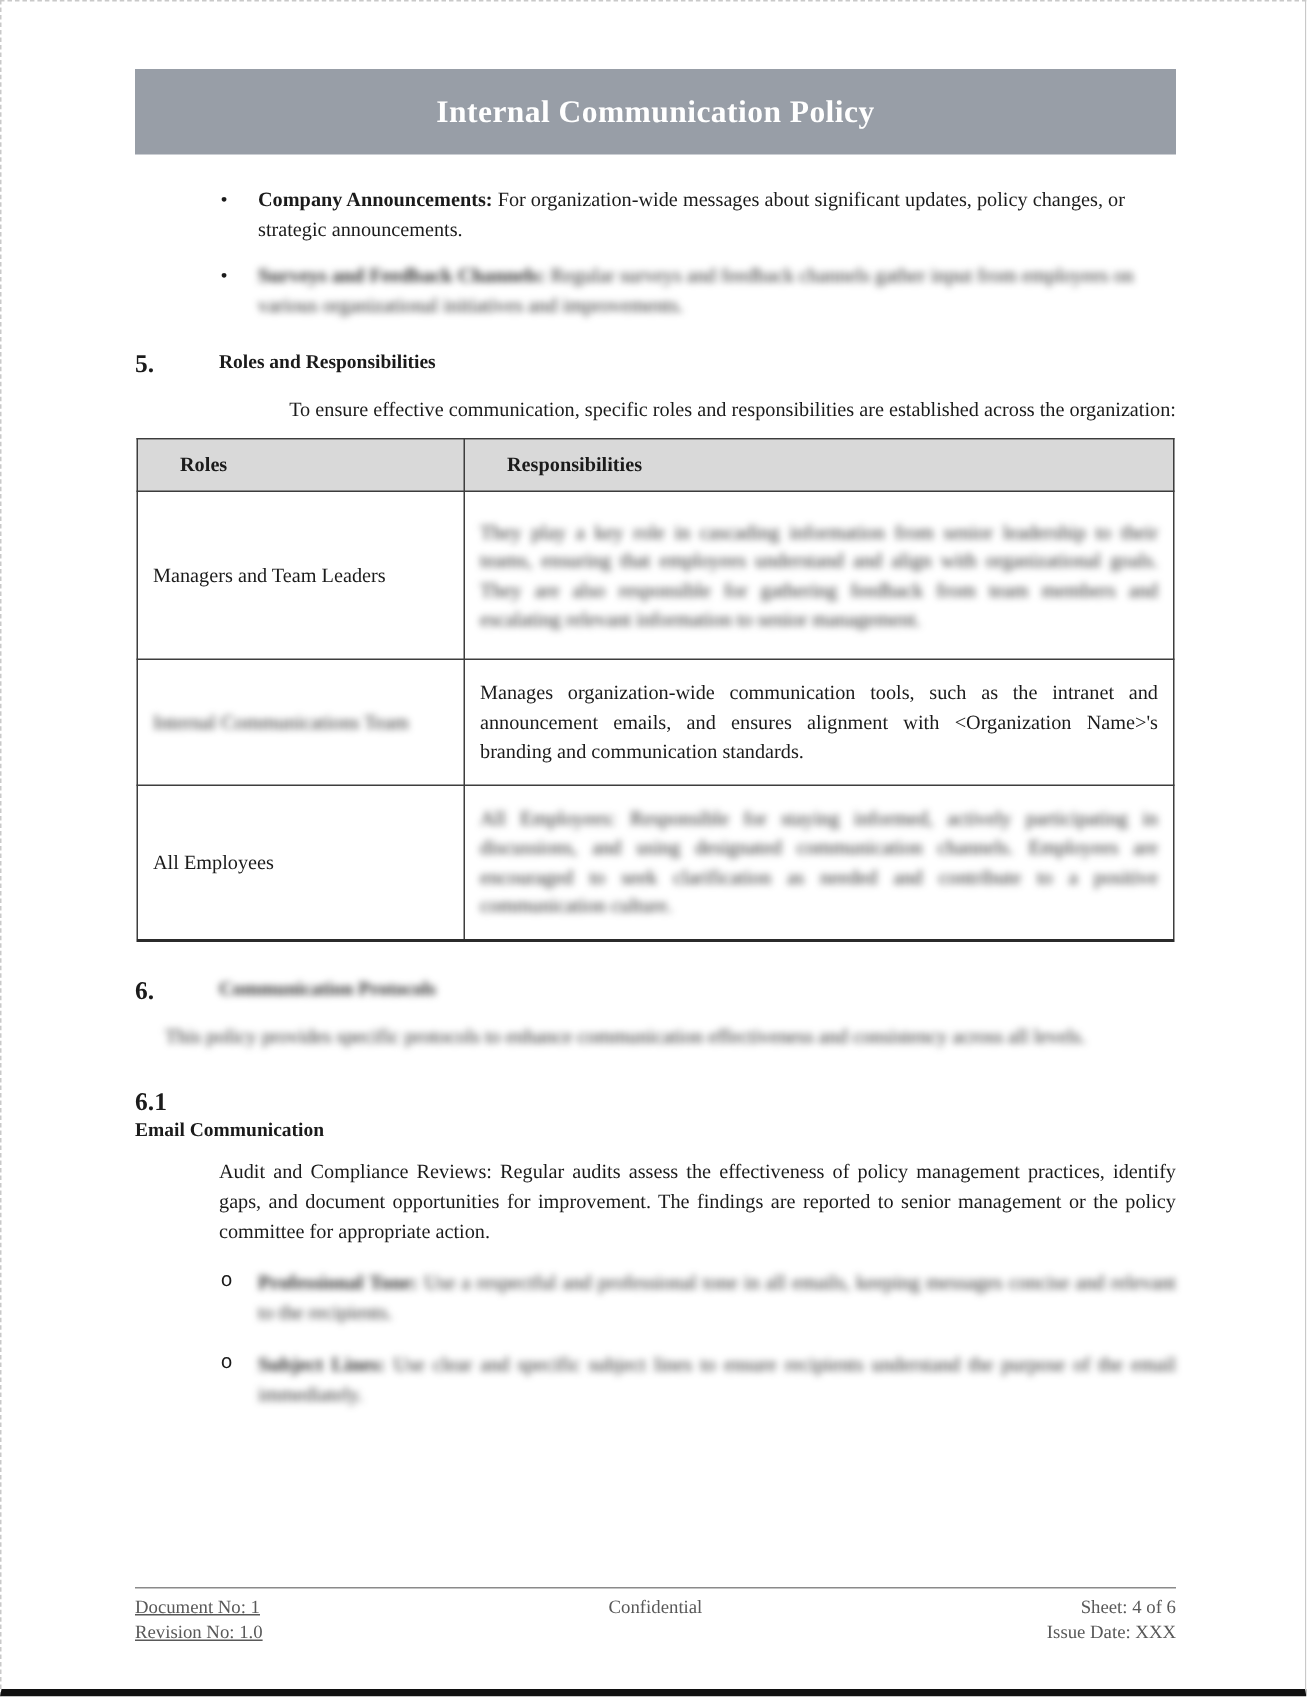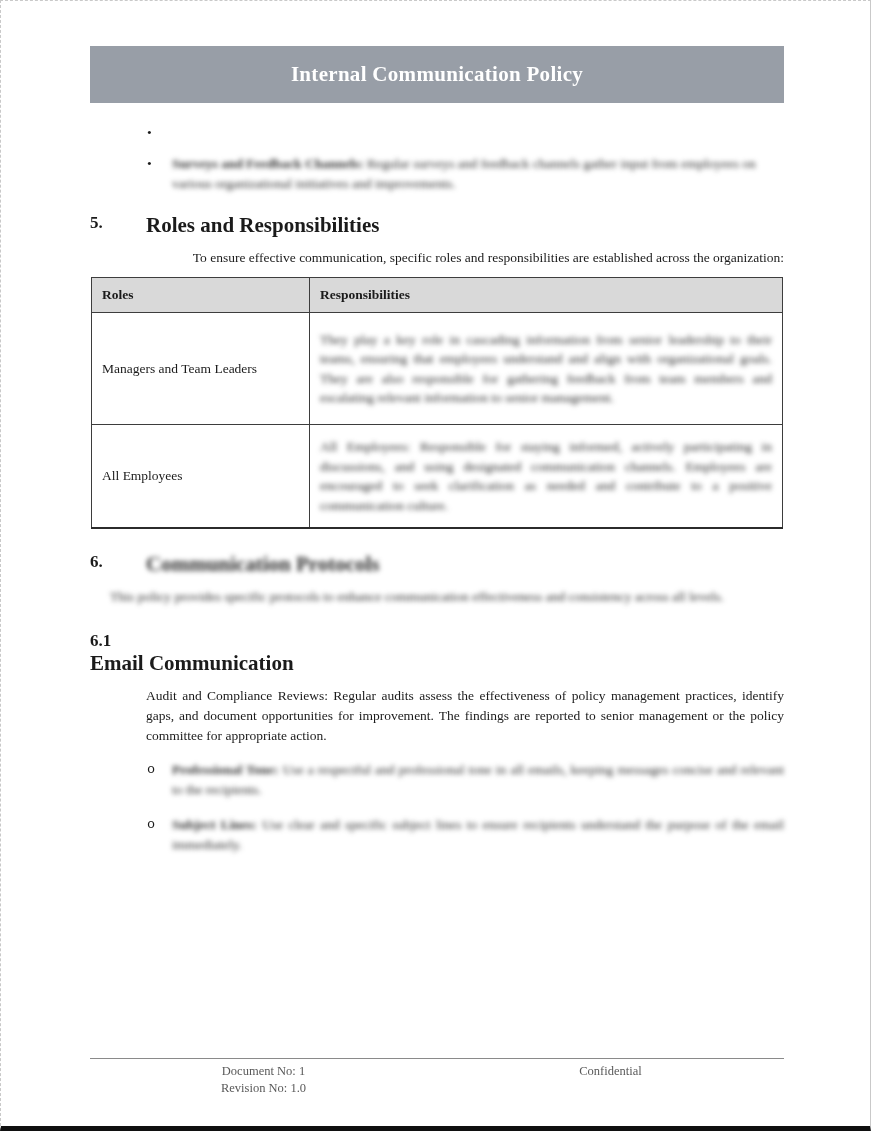--- a/index.html
+++ b/index.html
@@ -47,21 +47,21 @@
     line-height: 20px;
   }
   .bullet-item .btext { flex: 1 1 auto; }
   .circle-marker { font-family: "Liberation Mono", monospace; font-size: 12px; }
 
   .section-heading { display: flex; margin-top: 19px; }
   .section-heading .num {
     width: 56px; flex: 0 0 auto;
     font-size: 17px; font-weight: bold;
   }
-  .section-heading .txt { font-size: 21px; font-weight: bold; }
+  .section-heading .txt { font-size: 13px; font-weight: bold; }
 
   .indented { margin-left: 56px; margin-top: 10px; }
 
   table.roles {
     margin-top: 9px;
     margin-left: 1px;
     width: 692px;
     border-collapse: collapse;
     table-layout: fixed;
   }
@@ -69,21 +69,21 @@
     border: 1px solid #3d3d3d;
     font-size: 13.5px;
     vertical-align: middle;
   }
   table.roles { border-bottom: 2px solid #2b2b2b; }
   .col-role { width: 218px; }
   table.roles th {
     background: #d9d9d9;
     text-align: left;
     font-weight: bold;
-    padding: 9px 10px;
+    padding: 9px 28px;
   }
   table.roles td { padding: 12px 10px; line-height: 19.5px; }
   td.role-cell { text-align: left; }
   td.resp-cell { text-align: justify; }
   .h-row1 { height: 75px; }
   .h-row2 { height: 112px; }
   .h-row3 { height: 71px; }
   .h-row4 { height: 89px; }
 
   .blurred { filter: blur(2.6px); color: #2e2e2e; }
@@ -96,37 +96,38 @@
     left: 89px;
     width: 694px;
     top: 1057px;
     border-top: 1px solid #8a8a8a;
     padding-top: 4px;
     display: flex;
     color: #595959;
     font-size: 12.5px;
     line-height: 17px;
   }
-  .footer .f-left { flex: 1; text-align: center; }
+  .footer .f-left { flex: 1; text-align: left; text-decoration: underline; }
   .footer .f-center { flex: 1; text-align: center; }
   .footer .f-right { flex: 1; text-align: right; }
 </style>
 </head>
 <body>
 
 <div class="page">
   <div class="content">
 
     <div class="title-bar">
       <h1>Internal Communication Policy</h1>
     </div>
 
     <div class="bullet-list body-text">
       <div class="bullet-item">
         <span class="marker">•</span>
+        <span class="btext"><b>Company Announcements:</b><span> For organization-wide messages about significant updates, policy changes, or strategic announcements.</span></span>
       </div>
       <div class="bullet-item">
         <span class="marker">•</span>
         <span class="btext blurred"><b>Surveys and Feedback Channels:</b><span> Regular surveys and feedback channels gather input from employees on various organizational initiatives and improvements.</span></span>
       </div>
     </div>
 
     <div class="section-heading">
       <span class="num">5.</span>
       <span class="txt">Roles and Responsibilities</span>
@@ -142,20 +143,24 @@
         <tr>
           <th>Roles</th>
           <th>Responsibilities</th>
         </tr>
       </thead>
       <tbody>
         <tr class="h-row2">
           <td class="role-cell">Managers and Team Leaders</td>
           <td class="resp-cell blurred">They play a key role in cascading information from senior leadership to their teams, ensuring that employees understand and align with organizational goals. They are also responsible for gathering feedback from team members and escalating relevant information to senior management.</td>
         </tr>
+        <tr class="h-row3">
+          <td class="role-cell blurred">Internal Communications Team</td>
+          <td class="resp-cell">Manages organization-wide communication tools, such as the intranet and announcement emails, and ensures alignment with &lt;Organization Name&gt;'s branding and communication standards.</td>
+        </tr>
         <tr class="h-row4">
           <td class="role-cell">All Employees</td>
           <td class="resp-cell blurred">All Employees: Responsible for staying informed, actively participating in discussions, and using designated communication channels. Employees are encouraged to seek clarification as needed and contribute to a positive communication culture.</td>
         </tr>
       </tbody>
     </table>
 
     <div class="section-heading" style="margin-top:23px;">
       <span class="num">6.</span>
       <span class="txt blurred">Communication Protocols</span>
@@ -182,14 +187,18 @@
   </div>
 
   <div class="footer">
     <div class="f-left">
       <div>Document No: 1</div>
       <div>Revision No: 1.0</div>
     </div>
     <div class="f-center">
       <div>Confidential</div>
     </div>
+    <div class="f-right">
+      <div>Sheet: 4 of 6</div>
+      <div>Issue Date: XXX</div>
+    </div>
   </div>
 </div>
 
 </body></html>

